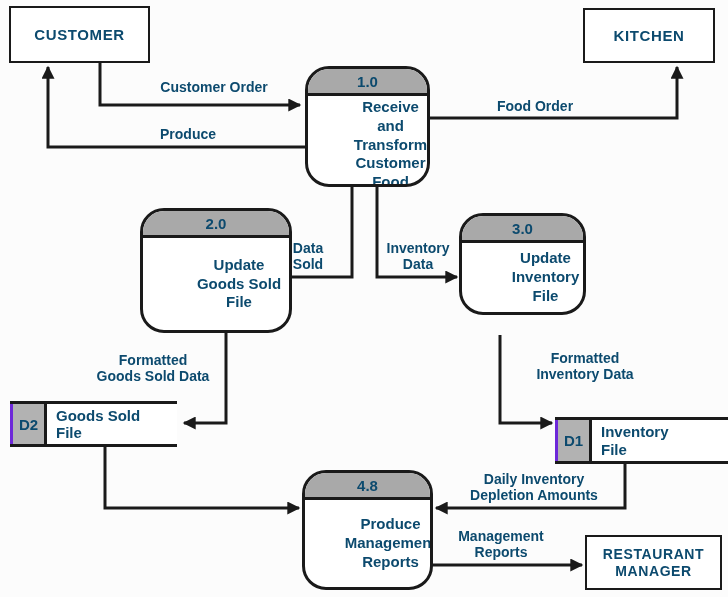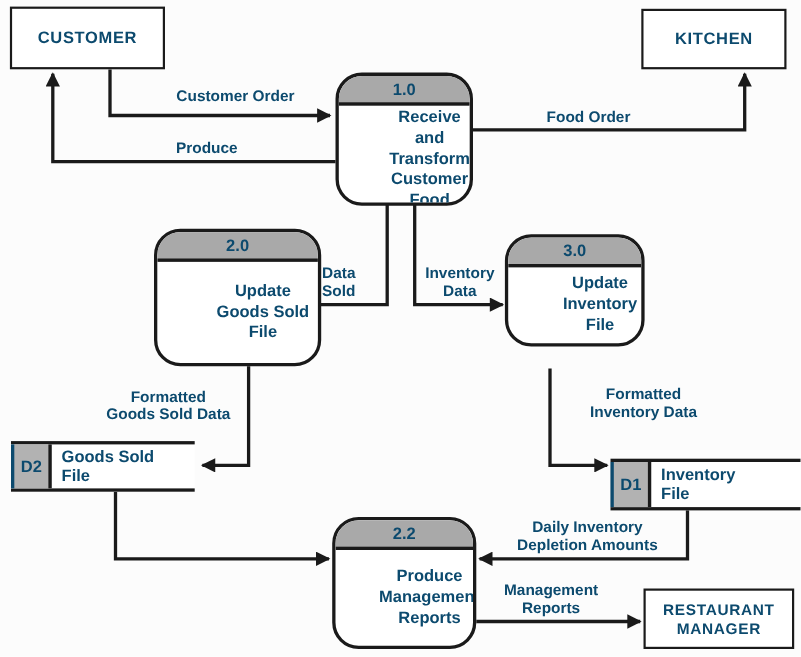--- a/index.html
+++ b/index.html
@@ -69,21 +69,21 @@
     position: absolute;
     border-top: 3px solid #1a1a1a;
     border-bottom: 3px solid #1a1a1a;
     background: #fff;
     display: flex;
     z-index: 2;
     box-sizing: border-box;
   }
   .store-tag {
     background: #b2b2b2;
-    border-left: 3px solid #0c4a6e;
+    border-left: 3px solid #6d28d9;
     border-right: 3px solid #1a1a1a;
     width: 37px;
     flex: 0 0 auto;
     display: flex;
     align-items: center;
     justify-content: center;
     font-size: 15px;
     box-sizing: border-box;
   }
   .store-label {
@@ -154,21 +154,21 @@
   </div>
 
   <div class="process" style="left:459px; top:213px; width:127px; height:102px;">
     <div class="process-header">3.0</div>
     <div class="process-body">Update
 Inventory
 File</div>
   </div>
 
   <div class="process" style="left:302px; top:470px; width:131px; height:120px;">
-    <div class="process-header">2.2</div>
+    <div class="process-header">4.8</div>
     <div class="process-body">Produce
 Management
 Reports</div>
   </div>
 
   <div class="store" style="left:10px; top:401px; width:167px; height:46px;">
     <div class="store-tag">D2</div>
     <div class="store-label">Goods Sold
 File</div>
   </div>

